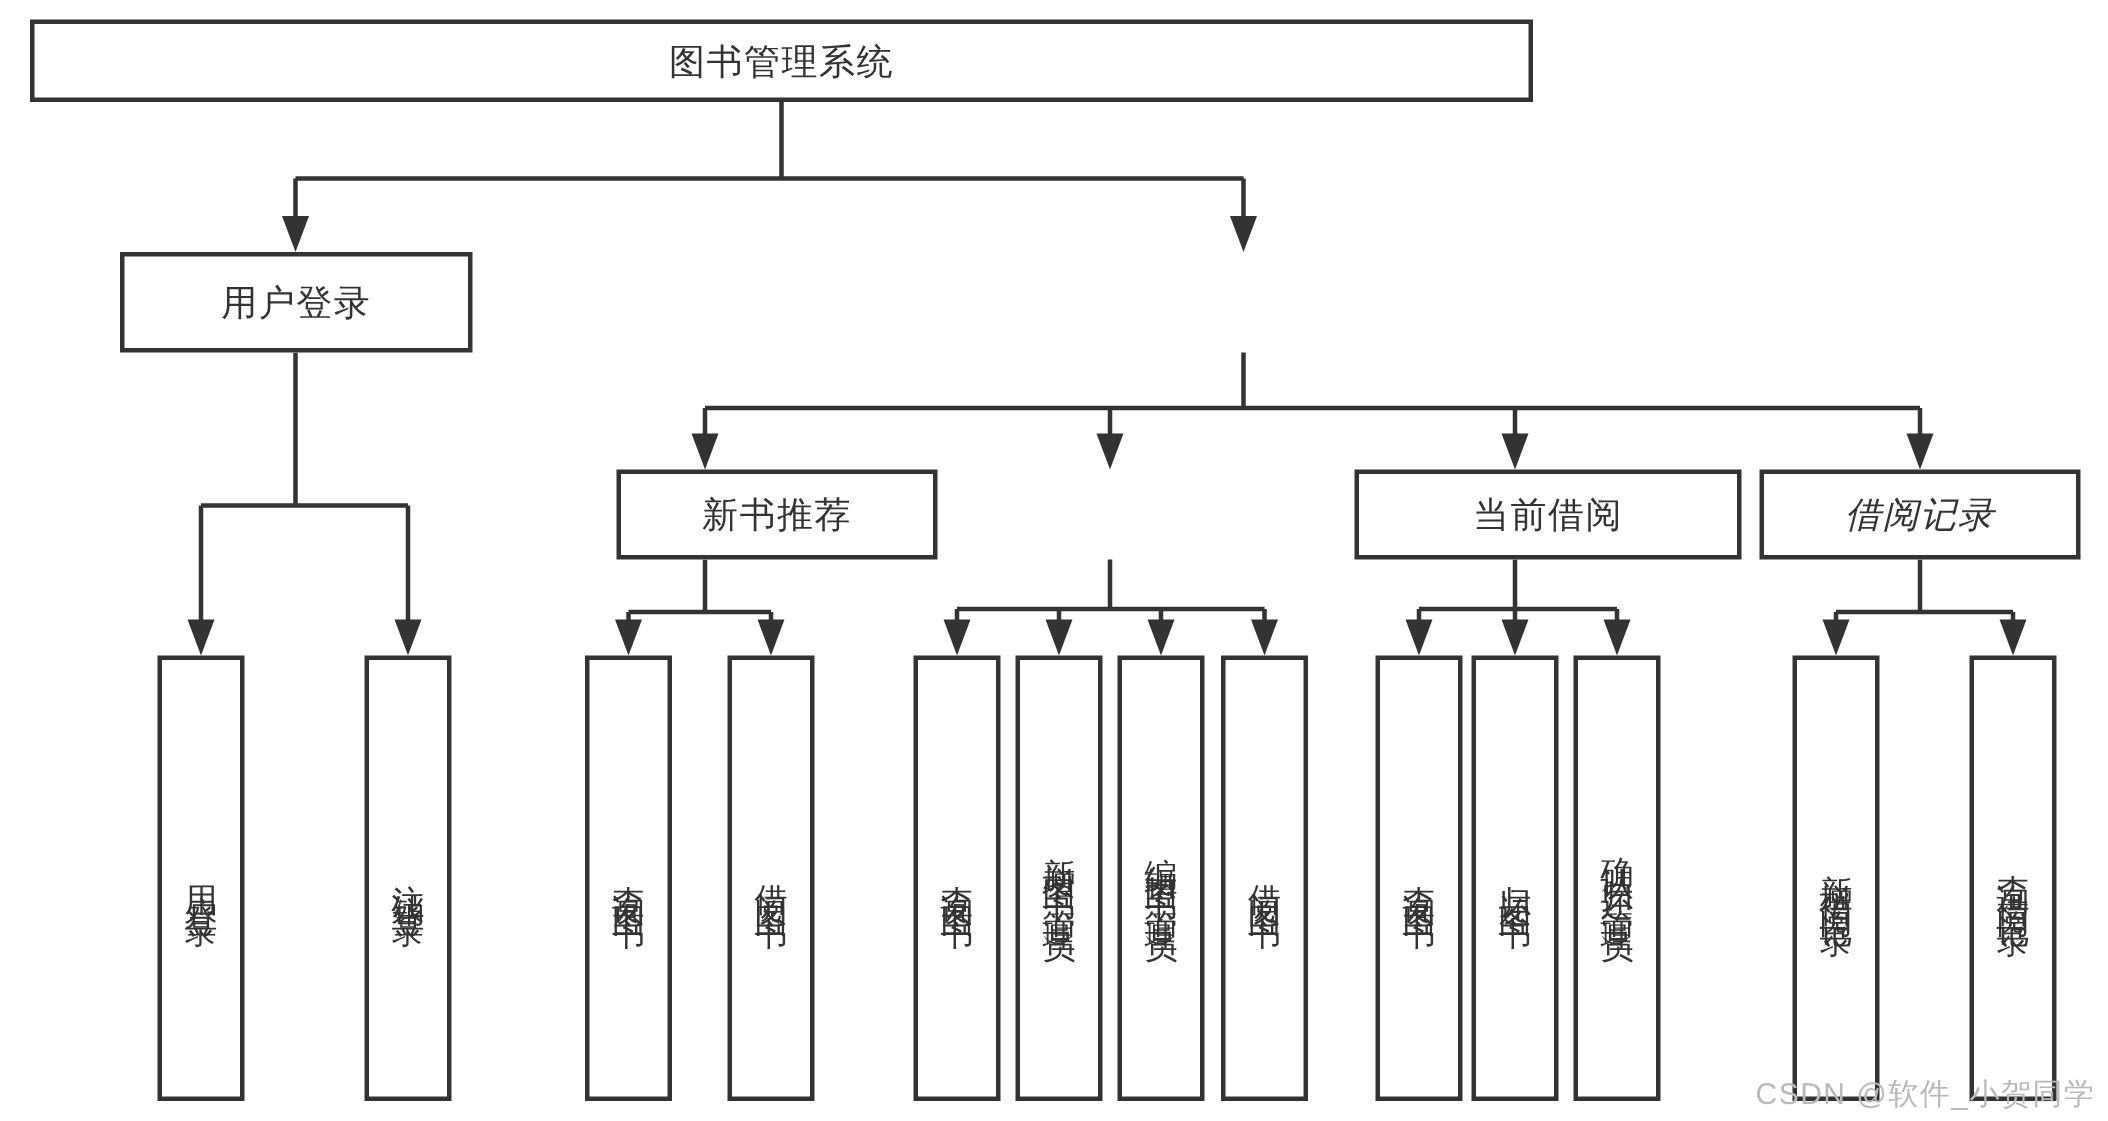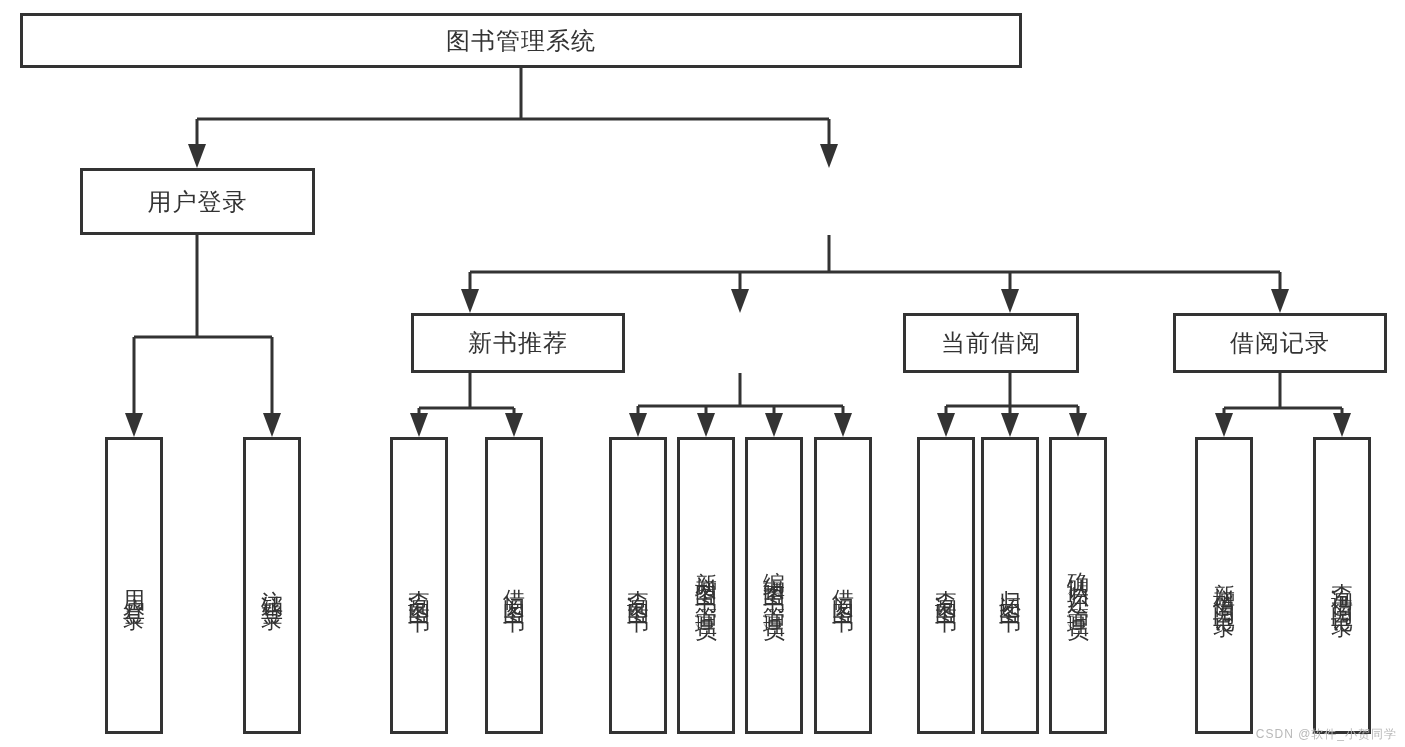--- a/index.html
+++ b/index.html
@@ -49,21 +49,21 @@
     font-size: 22px;
     letter-spacing: 7px;
     line-height: 1;
     white-space: nowrap;
     color: #333333;
   }
   .watermark {
     position: absolute;
     right: 8px;
     bottom: 4px;
-    font-size: 12px;
+    font-size: 20px;
     color: #b9b9b9;
     letter-spacing: 1px;
     white-space: nowrap;
   }
 </style>
 </head>
 <body>
 
 <div class="canvas">
 
@@ -105,22 +105,22 @@
       <polygon points="1215,413 1233,413 1224,437"></polygon>
       <polygon points="1333,413 1351,413 1342,437"></polygon>
     </g>
   </svg>
 
   <div class="node hbox" style="left:20px; top:13px; width:1002px; height:55px;">图书管理系统</div>
 
   <div class="node hbox" style="left:80px; top:168px; width:235px; height:67px;">用户登录</div>
 
   <div class="node hbox" style="left:363px; top:313px; width:214px; height:60px;margin-left:48px;">新书推荐</div>
-  <div class="node hbox" style="left:903px; top:313px; width:176px; height:60px;">当前借阅</div>
-  <div class="node hbox" style="left:1173px; top:313px; width:214px; height:60px;">借阅记录</div>
+  <div class="node hbox" style="left:903px; top:313px; width:258px; height:60px;">当前借阅</div>
+  <div class="node hbox" style="left:1173px; top:313px; width:214px; height:60px;font-style:italic;">借阅记录</div>
 
   <div class="node vbox" style="left:105px;">
     <span class="vtext">用户登录</span>
   </div>
   <div class="node vbox" style="left:243px;">
     <span class="vtext">注销登录</span>
   </div>
 
   <div class="node vbox" style="left:390px;">
     <span class="vtext">查询图书</span>

